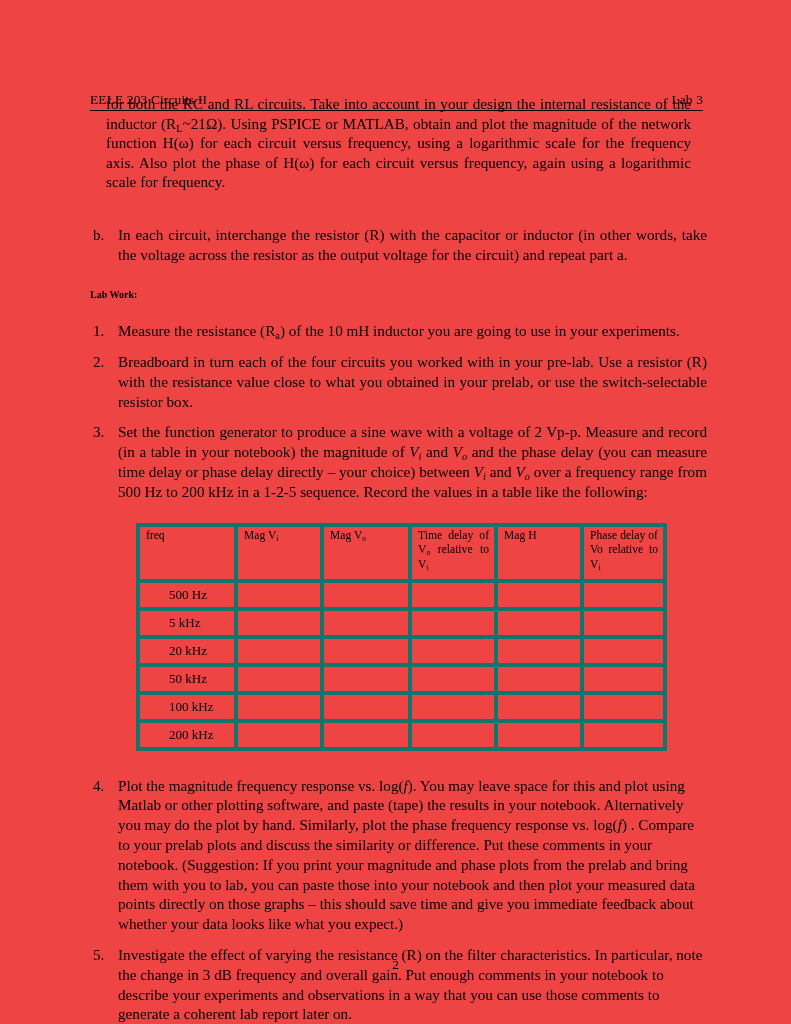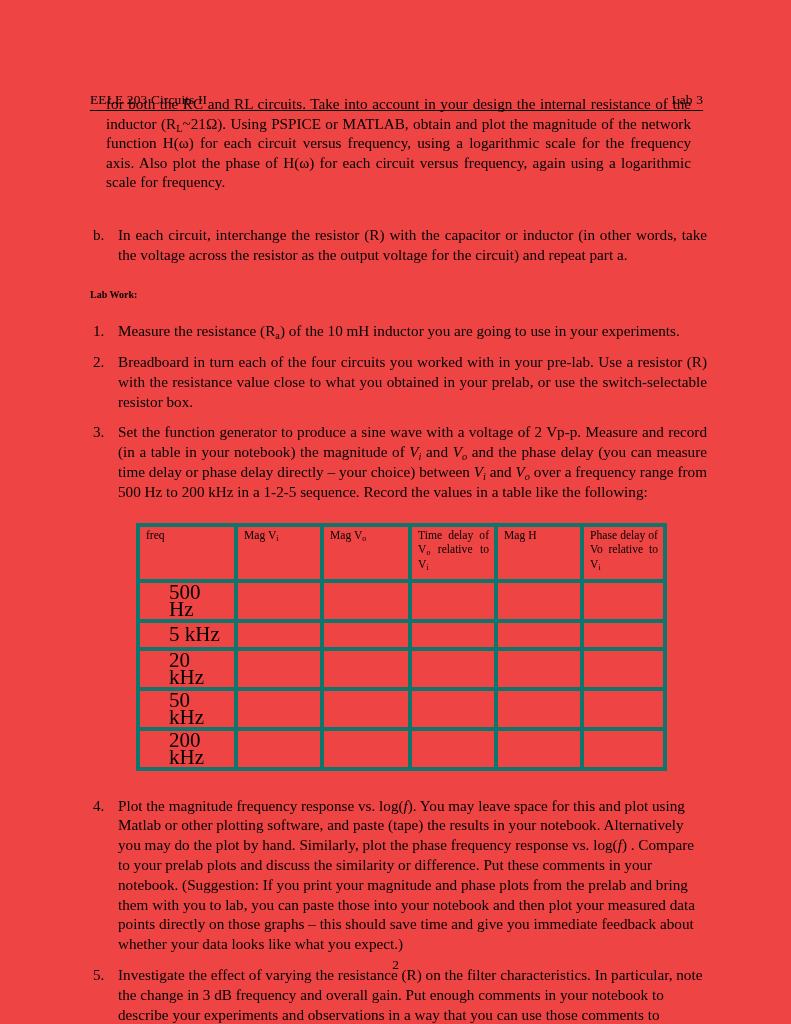--- a/index.html
+++ b/index.html
@@ -146,21 +146,21 @@
     text-align-last: justify;
   }
   table.data-table thead th.no-just .hd-inner {
     text-align: left;
     text-align-last: left;
   }
   table.data-table tbody td {
     height: 20px;
   }
   table.data-table tbody td.freq-cell {
-    font-size: 21px;
+    font-size: 13px;
     line-height: 17px;
     padding-top: 1px;
     padding-bottom: 1px;
     vertical-align: middle;
     padding-left: 29px;
   }
   col.c-freq { width: 98px; }
   col.c-mvi  { width: 86px; }
   col.c-mvo  { width: 88px; }
   col.c-td   { width: 86px; }
@@ -285,20 +285,28 @@
           </tr>
           <tr>
             <td class="freq-cell">50 kHz</td>
             <td></td>
             <td></td>
             <td></td>
             <td></td>
             <td></td>
           </tr>
           <tr>
+            <td class="freq-cell">100 kHz</td>
+            <td></td>
+            <td></td>
+            <td></td>
+            <td></td>
+            <td></td>
+          </tr>
+          <tr>
             <td class="freq-cell">200 kHz</td>
             <td></td>
             <td></td>
             <td></td>
             <td></td>
             <td></td>
           </tr>
         </tbody>
       </table>
     </div>

